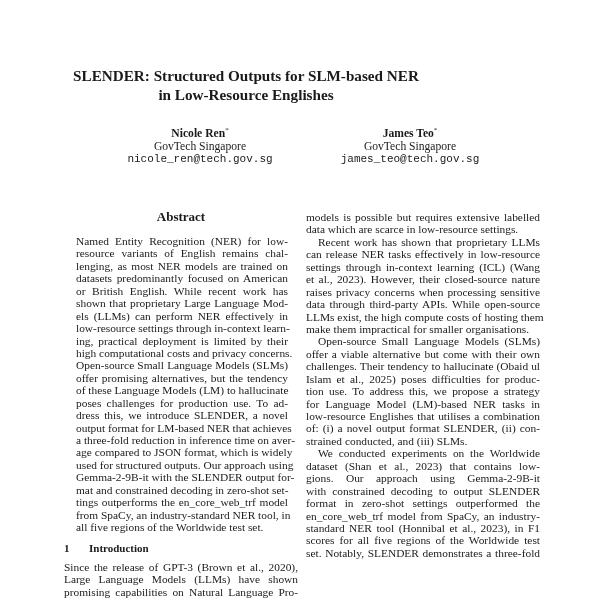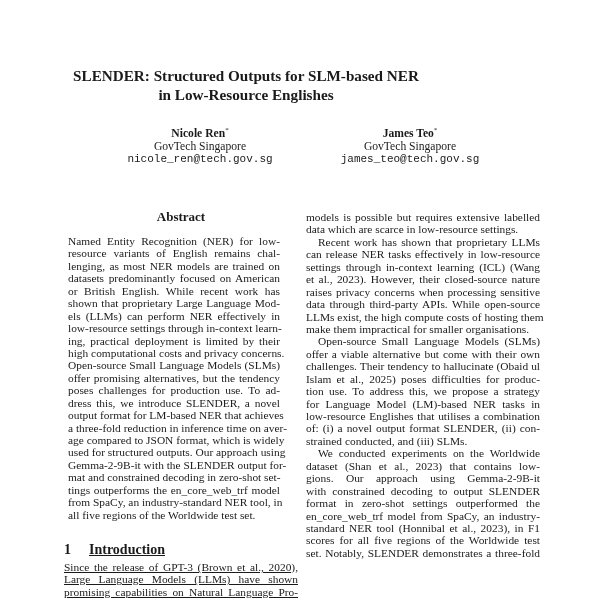--- a/index.html
+++ b/index.html
@@ -12,24 +12,24 @@
   .author .name { font-weight:bold; }
   .author .name sup { font-size:7px; font-weight:normal; }
   .author .email { font-family:"Liberation Mono","DejaVu Sans Mono",monospace; font-size:11px; }
   #author-1 { left:100px; }
   #author-2 { left:310px; }
   .col { position:absolute; font-size:11.4px; line-height:12.45px; text-align:justify; }
   .col .ln { display:block; white-space:nowrap; text-align:justify; text-align-last:justify; height:12.45px; }
   .col .ln.last { text-align-last:left; }
   .abs-head { position:absolute; top:209px; left:64px; width:234px; text-align:center;
               font-weight:bold; font-size:13px; }
-  #abstract { top:235px; left:68px; width:212px; }
-  .sec-head { position:absolute; top:542px; left:64px; font-weight:bold; font-size:14px;text-decoration:underline; }
+  #abstract { top:235px; left:76px; width:212px; }
+  .sec-head { position:absolute; top:542px; left:64px; font-weight:bold; font-size:11px; }
   .sec-head .num { display:inline-block; width:25px; }
-  #intro { top:561px; left:64px; width:234px;text-decoration:underline; }
+  #intro { top:561px; left:64px; width:234px; }
   #right-col { top:211px; left:306px; width:234px; }
   .indent { text-indent:12px; }
 </style>
 </head>
 <body>
 
 <div class="title">
   <div>SLENDER: Structured Outputs for SLM-based NER</div>
   <div>in Low-Resource Englishes</div>
 </div>
@@ -54,20 +54,21 @@
   <span class="ln">lenging, as most NER models are trained on</span>
   <span class="ln">datasets predominantly focused on American</span>
   <span class="ln">or British English.  While recent work has</span>
   <span class="ln">shown that proprietary Large Language Mod-</span>
   <span class="ln">els (LLMs) can perform NER effectively in</span>
   <span class="ln">low-resource settings through in-context learn-</span>
   <span class="ln">ing, practical deployment is limited by their</span>
   <span class="ln">high computational costs and privacy concerns.</span>
   <span class="ln">Open-source Small Language Models (SLMs)</span>
   <span class="ln">offer promising alternatives, but the tendency</span>
+  <span class="ln">of these Language Models (LM) to hallucinate</span>
   <span class="ln">poses challenges for production use.  To ad-</span>
   <span class="ln">dress this, we introduce SLENDER, a novel</span>
   <span class="ln">output format for LM-based NER that achieves</span>
   <span class="ln">a three-fold reduction in inference time on aver-</span>
   <span class="ln">age compared to JSON format, which is widely</span>
   <span class="ln">used for structured outputs. Our approach using</span>
   <span class="ln">Gemma-2-9B-it with the SLENDER output for-</span>
   <span class="ln">mat and constrained decoding in zero-shot set-</span>
   <span class="ln">tings outperforms the en_core_web_trf model</span>
   <span class="ln">from SpaCy, an industry-standard NER tool, in</span>

